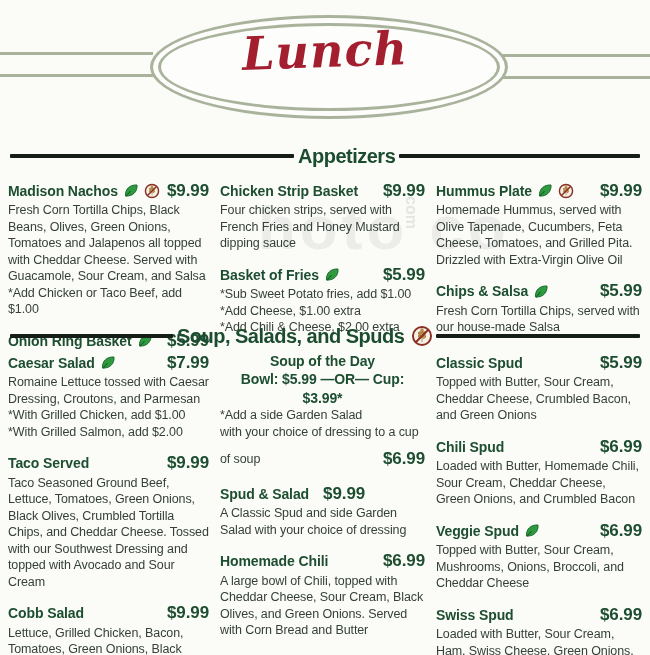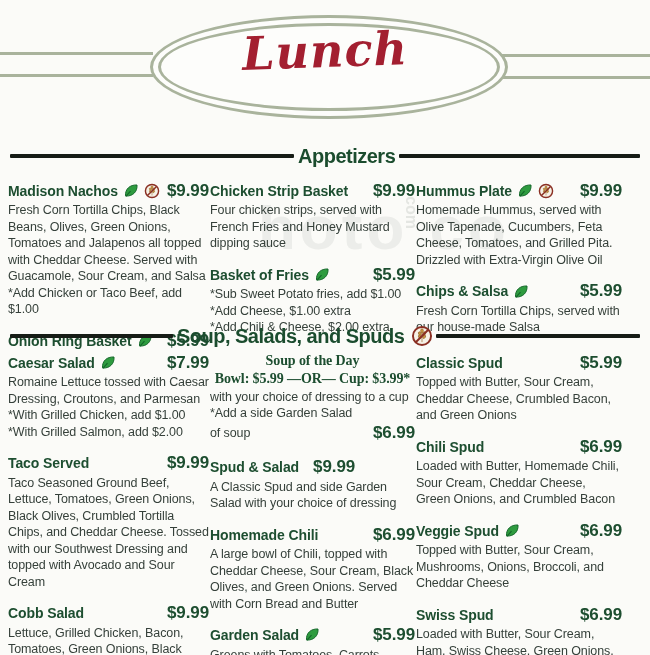--- a/index.html
+++ b/index.html
@@ -32,36 +32,36 @@
   .sec-head{position:absolute;left:0;right:0;display:flex;align-items:center;padding:0 10px;}
   .sec-head .rule{flex:1;height:4px;background:#161c16;border-radius:1px;}
   .sec-title{font-weight:bold;font-size:20px;color:#1b4c2e;padding:0 4px;line-height:1;letter-spacing:-0.5px;text-align:center;}
   .sh-apps{top:146px;}
   .sh-apps .rule.l{flex:1.18;}
   .sh-soup{top:325px;}
   .sh-soup .rule.l{flex:0.8;}
   .sec-head .icon{margin:0 3px;}
   
   .cols{position:absolute;left:0;right:0;display:grid;
-    grid-template-columns:201px 205px 206px;column-gap:1px;padding:0 8px;}
+    grid-template-columns:201px 205px 206px;column-gap:11px;padding:0 8px;}
   .cols-apps{top:180px;}
   .cols-soup{top:352px;}
   
   .item{margin-bottom:12px;font-size:12.5px;line-height:1.32;letter-spacing:-0.1px;}
   .head{display:flex;align-items:center;}
   .nm{font-weight:bold;font-size:14px;color:#1d4e30;white-space:nowrap;}
   .pr{font-weight:bold;font-size:17px;color:#1d4e30;margin-left:auto;}
   .head.inline .pr{margin-left:14px;}
   .desc{color:#35403a;}
   .note{color:#35403a;}
   .icon{display:inline-flex;width:16px;height:16px;margin-left:5px;flex:0 0 auto;}
   .icon svg{width:100%;height:100%;}
   
-  .sod-title,.sod-price{font-weight:bold;font-size:14px;color:#1d4e30;text-align:center;font-family:Liberation Serif, serif;}
-  .sod .head{margin-top:0;}
+  .sod-title,.sod-price{font-weight:bold;font-size:14px;color:#1d4e30;text-align:center;}
+  .sod .head{margin-top:8px;}
 </style>
 </head>
 <body>
 
 <div class="banner">
   <div class="hline hl-l1"></div>
   <div class="hline hl-l2"></div>
   <div class="hline hl-r1"></div>
   <div class="hline hl-r2"></div>
   <div class="oval-outer">
@@ -244,22 +244,22 @@
         <span class="pr">$9.99</span>
       </div>
       <div class="desc">Lettuce, Grilled Chicken, Bacon, Tomatoes, Green Onions, Black Olives, and Bleu Cheese Crumbles. Topped with a Hard Boiled Egg, Avocado, and Bleu Cheese Dressing on the side</div>
     </div>
   </div>
 
   <div>
     <div class="item sod">
       <div class="sod-title">Soup of the Day</div>
       <div class="sod-price">Bowl: $5.99  —OR—  Cup: $3.99*</div>
+      <div class="note">*Add a side Garden Salad</div>
       <div class="note">with your choice of dressing to a cup</div>
-      <div class="note">*Add a side Garden Salad</div>
       <div class="head">
         <span class="note">of soup</span>
         <span class="pr">$6.99</span>
       </div>
     </div>
     <div class="item">
       <div class="head inline">
         <span class="nm">Spud &amp; Salad</span>
         <span class="pr">$9.99</span>
       </div>

